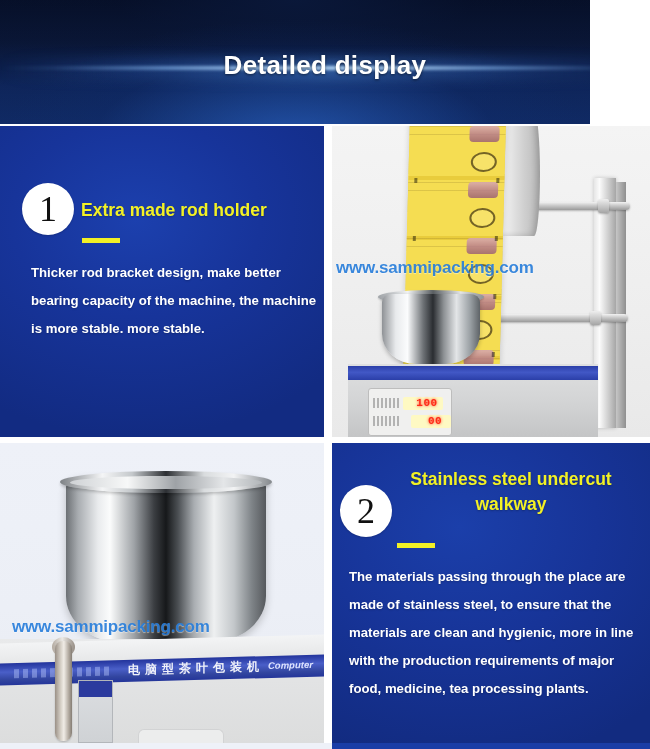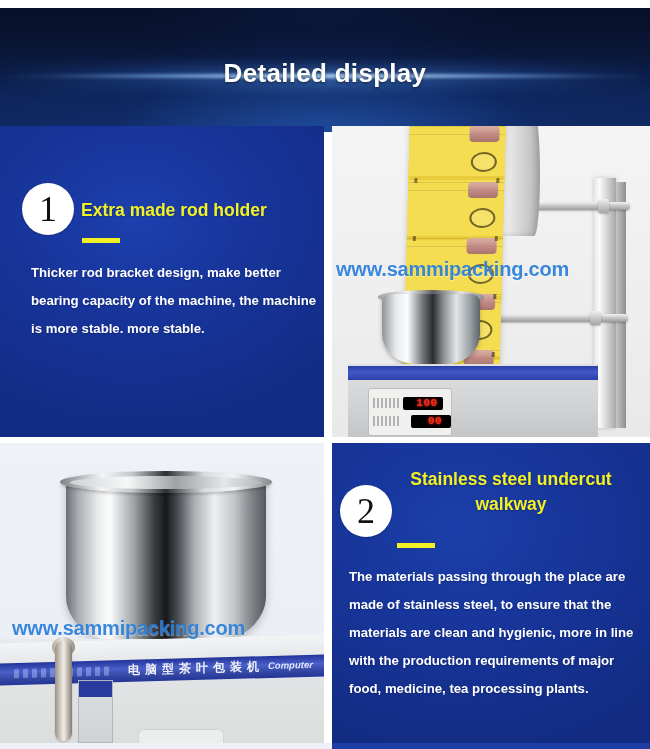--- a/index.html
+++ b/index.html
@@ -6,21 +6,21 @@
   html,body { background:#ffffff; }
   body {
     width:650px; height:749px;
     font-family:"Liberation Sans", sans-serif;
     overflow:hidden;
     position:relative;
   }
 
   
   .header {
-    position:absolute; left:0; top:8px; width:650px; height:124px;
+    position:absolute; left:0; top:0; width:590px; height:124px;
     background:
       radial-gradient(ellipse 62% 120% at 50% 112%, rgba(40,95,190,0.75) 0%, rgba(16,45,110,0.25) 55%, rgba(6,16,46,0) 80%),
       radial-gradient(ellipse 30% 55% at 50% 0%, rgba(10,24,58,0.95) 0%, rgba(8,18,44,0.2) 100%),
       linear-gradient(180deg,#060f28 0%,#0a1738 34%,#102a66 70%,#123072 100%);
     overflow:hidden;
   }
   .hdr-streak {
     position:absolute; left:0; top:66px; width:650px; height:4px;
     background:linear-gradient(90deg,
        rgba(120,180,255,0) 0%,
@@ -209,21 +209,21 @@
   .machine-band {
     position:absolute; left:16px; top:240px; width:250px; height:14px;
     background:linear-gradient(180deg,#2b3fa8 0%,#4258c6 45%,#2b3fa8 100%);
   }
   .ctrl-box {
     position:absolute; left:36px; top:262px; width:84px; height:48px;
     background:#f0f0ef; border:1px solid #bdbdbd; border-radius:3px;
   }
   .led {
     position:absolute; width:40px; height:13px; border-radius:2px;
-    background:#000000; color:#ff2a18;
+    background:#fef9c3; color:#ff2a18;
     font-family:"Liberation Mono", monospace; font-size:11px; font-weight:bold;
     letter-spacing:0.5px; line-height:13px; text-align:center;
     text-shadow:0 0 3px #ff3a22;
     padding-left:8px;
   }
   .led-1 { left:34px; top:8px; }
   .led-2 { left:34px; top:26px;margin-left:8px; }
   .ctrl-lbl {
     position:absolute; left:4px; width:26px; height:10px;
     background:repeating-linear-gradient(90deg,#8a8a8a 0 2px,rgba(0,0,0,0) 2px 4px);
@@ -306,21 +306,21 @@
   .btm-tray {
     position:absolute; left:138px; top:286px; width:86px; height:14px;
     background:#eceded; border-radius:6px 6px 0 0;
     border:1px solid #d2d3d4; border-bottom:none;
   }
 
   
   .wm {
     position:absolute;
     color:#2a7fdb;
-    font-size:20px; font-weight:bold;
+    font-size:17px; font-weight:bold;
     letter-spacing:-0.2px;
     opacity:0.92;
     text-shadow:0 1px 1px rgba(255,255,255,0.5);
     z-index:5;
     white-space:nowrap;
   }
   .wm-tr { left:336px; top:258px; }
   .wm-bl { left:12px;  top:617px; }
 
   .bottom-strip {

